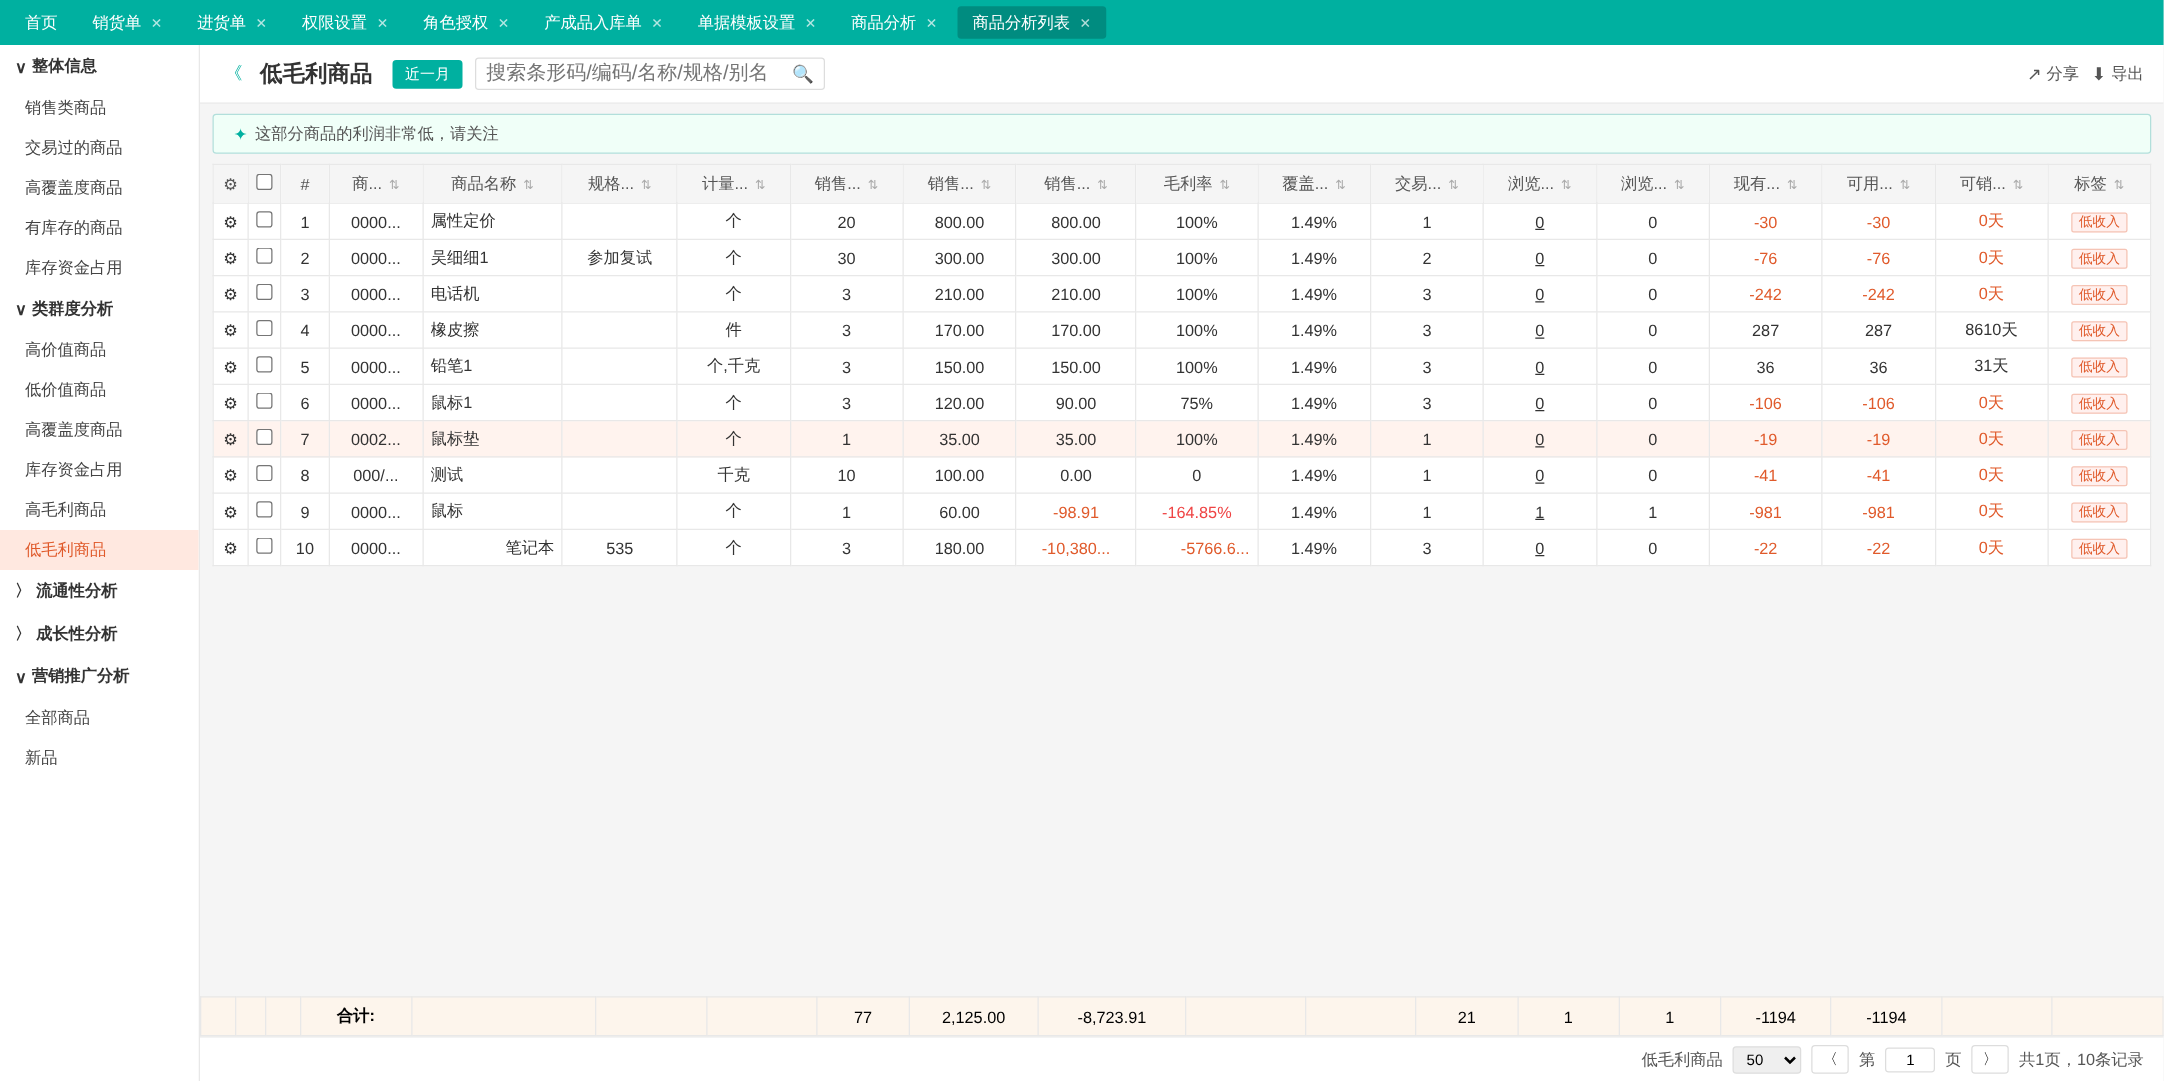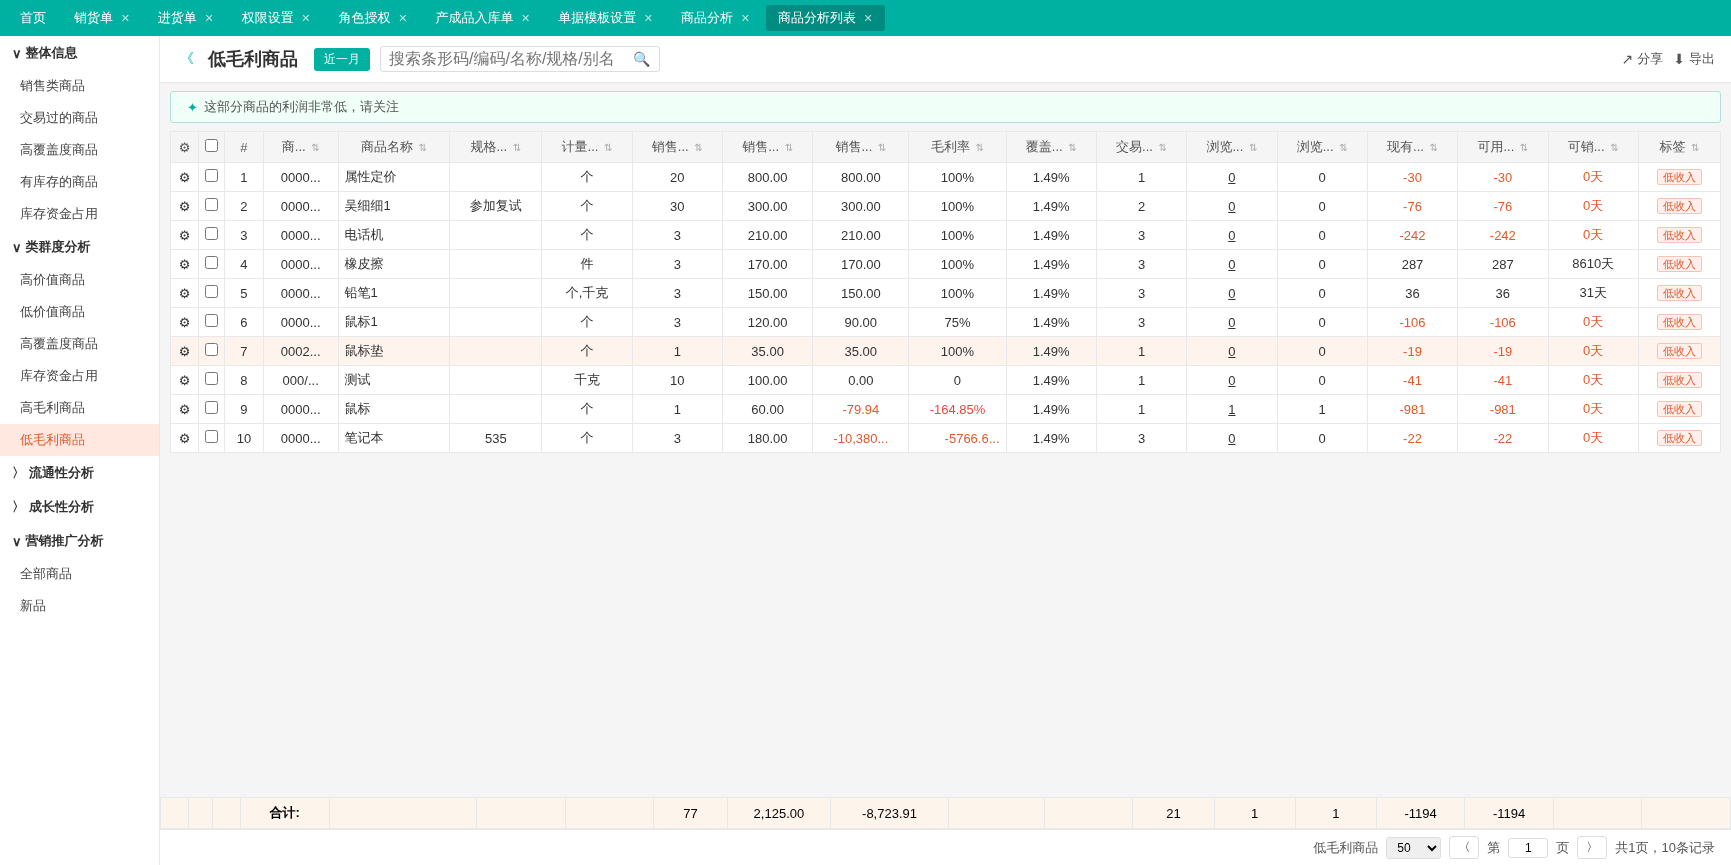--- a/index.html
+++ b/index.html
@@ -523,37 +523,37 @@
             <tr>
       <td class="gear-cell">⚙</td>
       <td class="checkbox-cell"><input type="checkbox" style=""></td>
       <td>9</td>
       <td>0000...</td>
       <td style="text-align:left;">鼠标</td>
       <td></td>
       <td>个</td>
       <td>1</td>
       <td>60.00</td>
-      <td style="color:#e05a2b;">-79.94</td>
+      <td style="color:#e05a2b;">-98.91</td>
       <td style="color:#ef4444;">-164.85%</td>
       <td>1.49%</td>
       <td>1</td>
       <td class="underline-text">1</td>
       <td>1</td>
       <td style="color:#e05a2b;">-981</td>
       <td style="color:#e05a2b;">-981</td>
       <td style="color:#e05a2b;">0天</td>
       <td><span class="tag-badge">低收入</span></td>
     </tr>
             <tr>
       <td class="gear-cell">⚙</td>
       <td class="checkbox-cell"><input type="checkbox" style=""></td>
       <td>10</td>
       <td>0000...</td>
-      <td style="text-align:left;">笔记本</td>
+      <td style="text-align:right;">笔记本</td>
       <td>535</td>
       <td>个</td>
       <td>3</td>
       <td>180.00</td>
       <td style="color:#e05a2b;">-10,380...</td>
       <td style="color:#e05a2b;text-align:right;">-5766.6...</td>
       <td>1.49%</td>
       <td>3</td>
       <td class="underline-text">0</td>
       <td>0</td>

